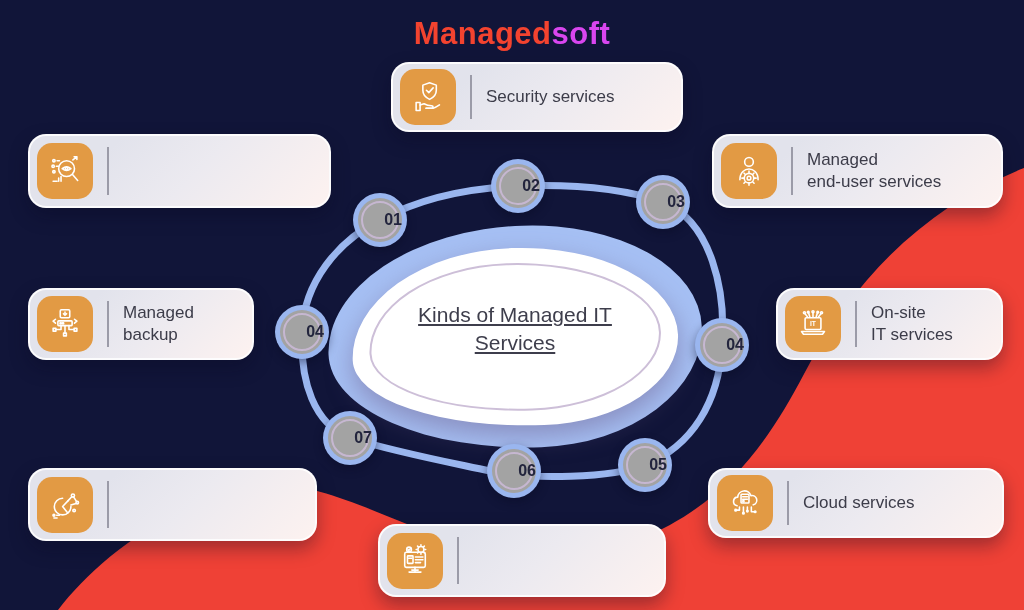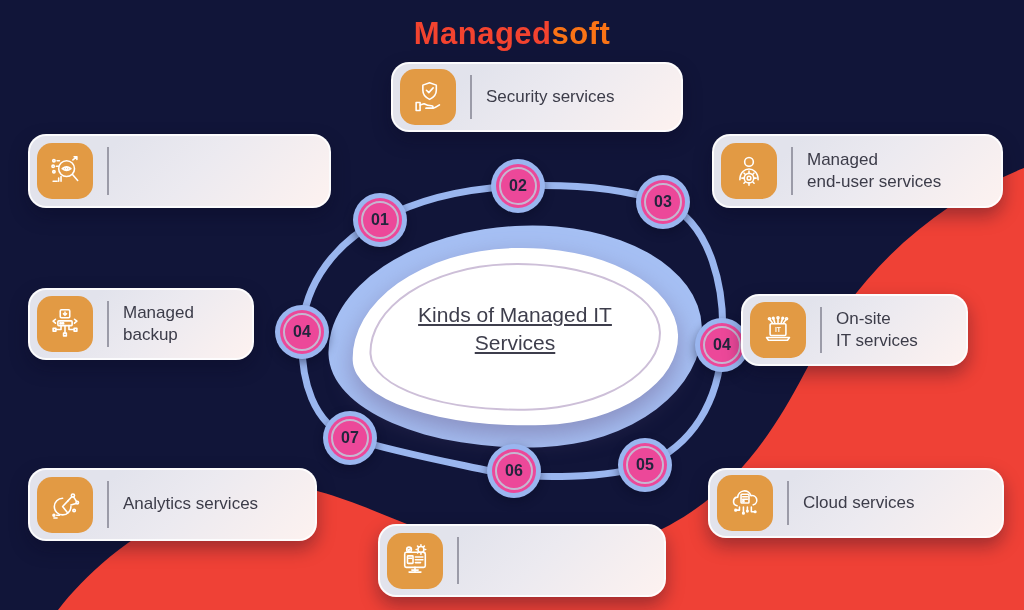--- a/index.html
+++ b/index.html
@@ -8,42 +8,42 @@
     position:relative;
     background:#111539;
     font-family:"Liberation Sans","DejaVu Sans",sans-serif;
   }
   .bg-svg { position:absolute; inset:0; width:1024px; height:610px; }
 
   
   .logo { position:absolute; top:16px; left:0; width:100%; text-align:center;
           font-size:31px; font-weight:800; letter-spacing:.5px; }
   .logo .p1 { color:#f3432f; }
-  .logo .p2 { color:#f97316; }
+  .logo .p2 { color:#d946ef; }
 
   
   .blob-outer { position:absolute; left:328px; top:226px; width:374px; height:222px;
     background:#a6c0f4; border-radius:53% 47% 44% 56% / 55% 48% 52% 45%;
     transform:rotate(-2deg); }
   .blob-white { position:absolute; left:352px; top:248px; width:326px; height:178px;
     background:#ffffff; border-radius:50% 50% 42% 58% / 60% 52% 48% 40%;
     box-shadow:0 10px 26px rgba(108,92,140,.5); transform:rotate(-2deg); }
   .blob-line { position:absolute; left:369px; top:263px; width:292px; height:148px;
     border:2px solid #cdbfd8; border-radius:48% 52% 45% 55% / 58% 50% 50% 42%;
     transform:rotate(-2deg); }
   .center-title { position:absolute; left:374px; top:301px; width:282px;
     text-align:center; font-size:21px; line-height:1.35; color:#3e3e4c;
     white-space:pre-line;text-decoration:underline; }
 
   
   .step { position:absolute; width:54px; height:54px; border-radius:50%;
     background:#9ab6ef; display:flex; align-items:center; justify-content:center;
     box-shadow:0 4px 10px rgba(8,10,35,.45); }
   .step-inner { position:relative; width:44px; height:44px; border-radius:50%;
-    background:#ec4899; display:flex; align-items:center; justify-content:center; }
+    background:#a3a3a3; display:flex; align-items:center; justify-content:flex-end; }
   .step-ring { position:absolute; inset:3px; border:2px solid #c6b7d1; border-radius:50%; }
   .step-num { position:relative; font-size:16px; font-weight:bold; color:#23253d; }
   .step-01{left:353px;top:193px} .step-02{left:491px;top:159px}
   .step-03{left:636px;top:175px} .step-04{left:695px;top:318px}
   .step-05{left:618px;top:438px} .step-06{left:487px;top:444px}
   .step-07{left:323px;top:411px} .step-08{left:275px;top:305px}
 
   
   .card { position:absolute; display:flex; align-items:center;
     padding:7px 14px 7px 7px; border-radius:18px;
@@ -54,21 +54,21 @@
     background:#e29a44; display:flex; align-items:center; justify-content:center; }
   .icon-svg { width:38px; height:38px; stroke:#ffffff; fill:none;
     stroke-width:2; stroke-linecap:round; stroke-linejoin:round; }
   .divider { width:2px; align-self:stretch; margin:4px 14px; background:#9b9ba8; }
   .card-label { font-size:17px; line-height:1.3; color:#3c3c49; font-weight:500;
     white-space:pre-line; }
   .card-security { left:391px; top:62px;  width:292px; height:70px;border-radius:18px; }
   .card-remote   { left:28px;  top:134px; width:303px; height:74px; }
   .card-enduser  { left:712px; top:134px; width:291px; height:74px; }
   .card-backup   { left:28px;  top:288px; width:226px; height:72px; }
-  .card-onsite   { left:741px; top:288px; width:227px; height:72px;margin-top:6px; }
+  .card-onsite   { left:776px; top:288px; width:227px; height:72px; }
   .card-analytics{ left:28px;  top:468px; width:289px; height:73px; }
   .card-cloud    { left:708px; top:468px; width:296px; height:70px; }
   .card-project  { left:378px; top:524px; width:288px; height:73px; }
 
   .it-text { fill:#ffffff; stroke:none; font-size:8.5px; font-weight:bold;
     font-family:"Liberation Sans","DejaVu Sans",sans-serif; }
 </style>
 </head>
 <body>
 
@@ -282,21 +282,20 @@
   <div class="card-label">On-site
 IT services</div>
 </div>
 <div class="card card-analytics">
   <div class="icon-tile">
       <svg class="icon-svg" viewBox="0 0 48 48">
         <use href="#sym-analytics"></use>
       </svg>
     </div>
   <div class="divider"></div>
-  <div class="card-label">Analytics services</div>
 </div>
 <div class="card card-cloud">
   <div class="icon-tile">
       <svg class="icon-svg" viewBox="0 0 48 48">
         <use href="#sym-cloud"></use>
       </svg>
     </div>
   <div class="divider"></div>
   <div class="card-label">Cloud services</div>
 </div>

